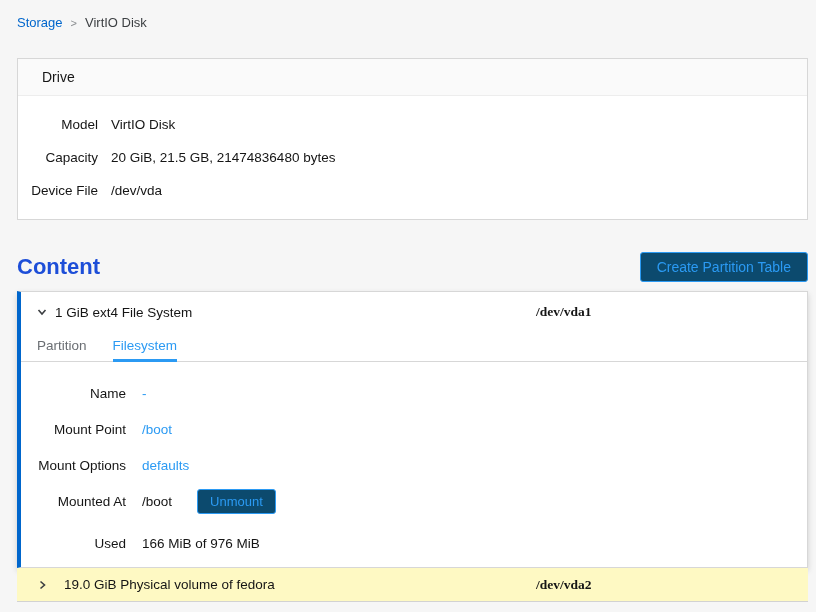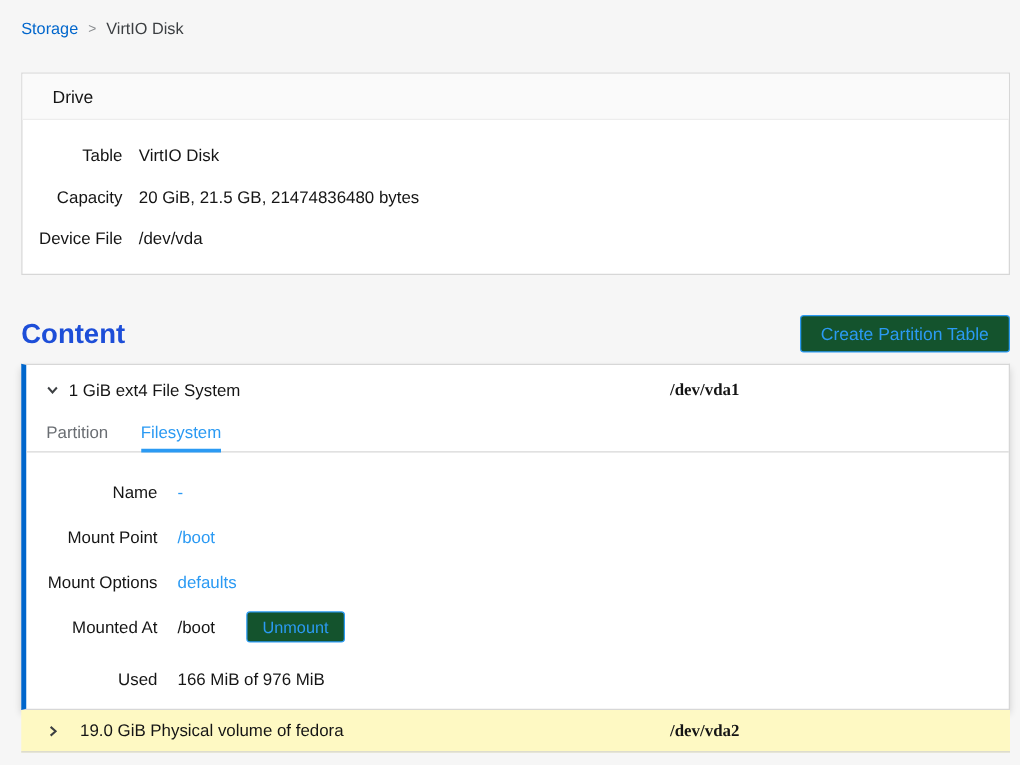--- a/index.html
+++ b/index.html
@@ -44,21 +44,21 @@
   
   .content-header {
     margin-top: 32px;
     display: flex;
     justify-content: space-between;
     align-items: center;
   }
   .content-title { font-size: 22px; font-weight: 700; color: #1d4ed8; }
 
   .btn {
-    background: #14532d;
+    background: #0c4a6e;
     border: 1px solid #2b9af3;
     color: #2b9af3;
     border-radius: 3px;
     font-family: "Liberation Sans", sans-serif;
     cursor: pointer;
   }
   .btn-create { font-size: 14px; padding: 6px 16px; }
   .btn-small  { font-size: 13px; padding: 3px 10px; }
   .btn-unmount{ font-size: 13px; padding: 4px 12px; }
 
@@ -144,21 +144,21 @@
   <nav class="breadcrumb">
     <a>Storage</a>
     <span class="crumb-sep">&gt;</span>
     <span class="crumb-current">VirtIO Disk</span>
   </nav>
 
   <section class="card drive-card">
     <div class="card-header">Drive</div>
     <div class="drive-body">
       <div class="field-row">
-        <span class="f-label">Table</span>
+        <span class="f-label">Model</span>
         <span class="f-value">VirtIO Disk</span>
       </div>
       <div class="field-row">
         <span class="f-label">Capacity</span>
         <span class="f-value">20 GiB, 21.5 GB, 21474836480 bytes</span>
       </div>
       <div class="field-row">
         <span class="f-label">Device File</span>
         <span class="f-value">/dev/vda</span>
       </div>

